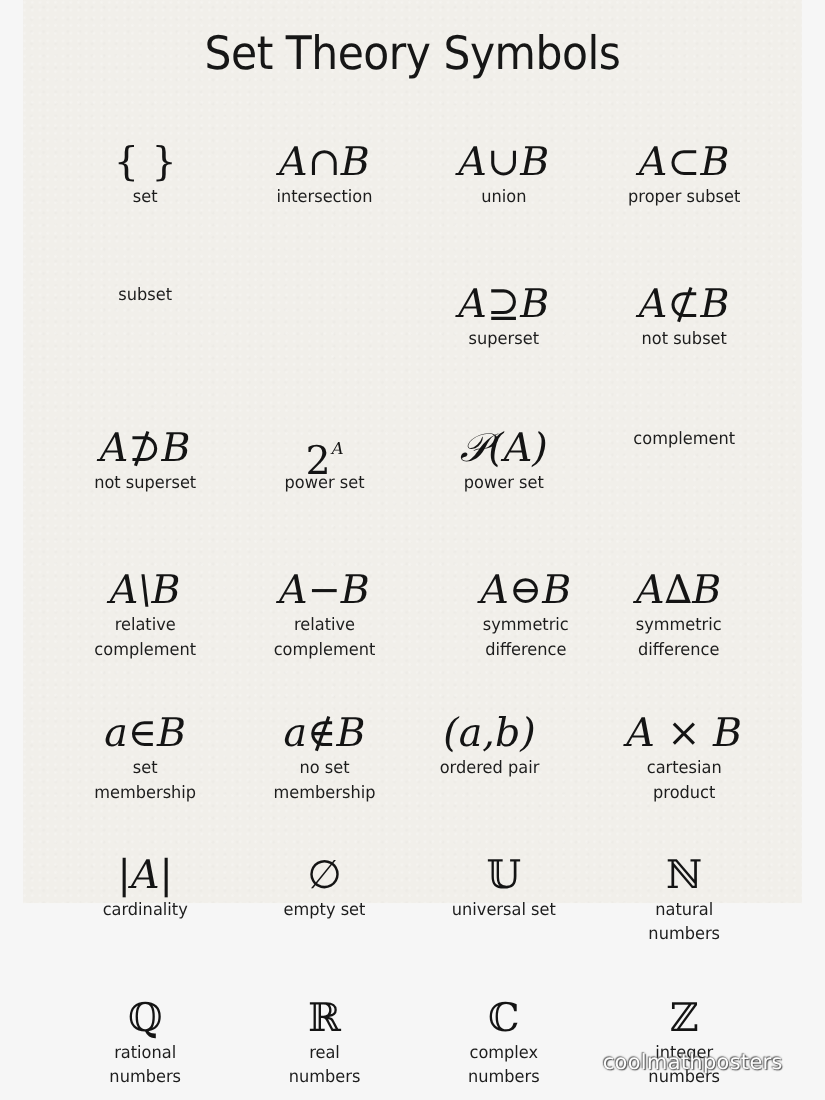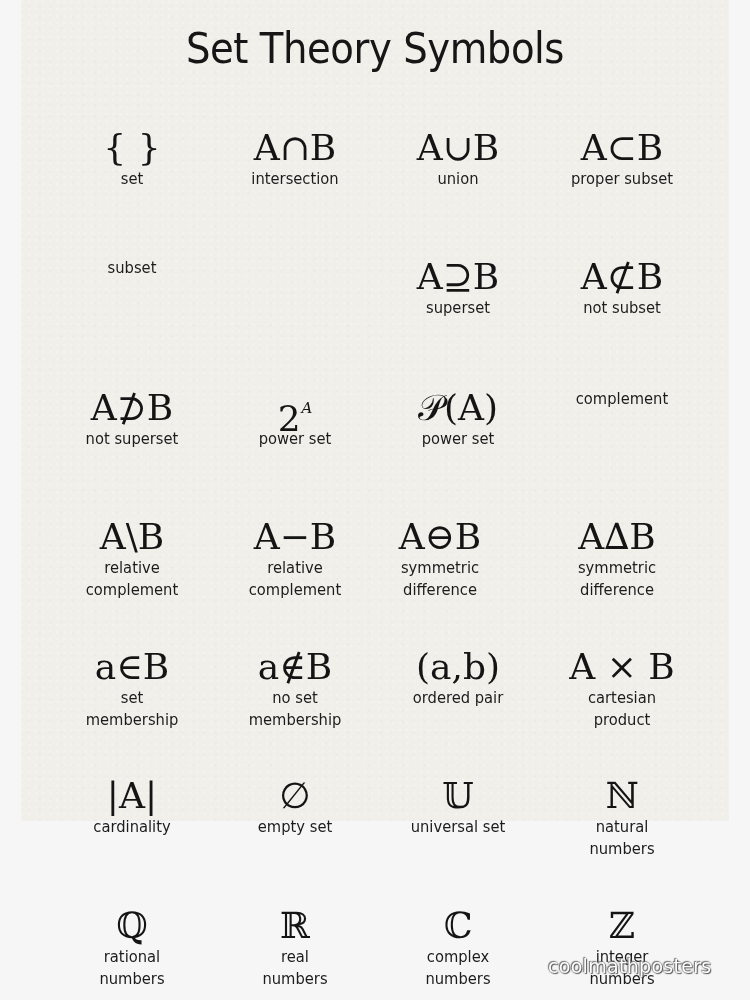--- a/index.html
+++ b/index.html
@@ -22,20 +22,21 @@
       font-family: "DejaVu Sans", sans-serif;
       font-size: 42px; font-weight: normal; letter-spacing: -0.5px;
       color: #161616;
       transform: scaleX(0.92);
     }
     .cell {
       position: absolute; width: 164px; text-align: center;
     }
     .sym {
       font-family: "DejaVu Serif", serif;
+      font-style: italic;
       font-size: 36px; line-height: 40px; height: 40px;
       color: #141414; white-space: nowrap;
     }
     .sym.upright { font-style: normal; }
     .sym sup { font-size: 15px; vertical-align: 18px; margin-left: 1px; }
     .lbl {
       font-family: "DejaVu Sans", sans-serif;
       font-size: 15.5px; line-height: 21px; color: #1c1c1c;
       margin-top: 1px;
       transform: scaleX(0.95);
@@ -103,42 +104,42 @@
   <div class="cell" style="left:29px;top:517px">
     <div class="sym">A\B</div>
     <div class="lbl">relative</div>
     <div class="lbl">complement</div>
   </div>
   <div class="cell" style="left:192px;top:517px">
     <div class="sym">A−B</div>
     <div class="lbl">relative</div>
     <div class="lbl">complement</div>
   </div>
-  <div class="cell" style="left:337px;top:517px">
+  <div class="cell" style="left:375px;top:517px">
     <div class="sym">A⊖B</div>
     <div class="lbl">symmetric</div>
     <div class="lbl">difference</div>
   </div>
   <div class="cell" style="left:514px;top:517px">
     <div class="sym">A∆B</div>
     <div class="lbl">symmetric</div>
     <div class="lbl">difference</div>
   </div>
 
   <div class="cell" style="left:29px;top:647px">
     <div class="sym">a∈B</div>
     <div class="lbl">set</div>
     <div class="lbl">membership</div>
   </div>
   <div class="cell" style="left:192px;top:647px">
     <div class="sym">a∉B</div>
     <div class="lbl">no set</div>
     <div class="lbl">membership</div>
   </div>
-  <div class="cell" style="left:355px;top:647px">
+  <div class="cell" style="left:342px;top:647px">
     <div class="sym">(a,b)</div>
     <div class="lbl">ordered pair</div>
   </div>
   <div class="cell" style="left:519px;top:647px">
     <div class="sym">A × B</div>
     <div class="lbl">cartesian</div>
     <div class="lbl">product</div>
   </div>
 
   <div class="cell" style="left:29px;top:776px">

